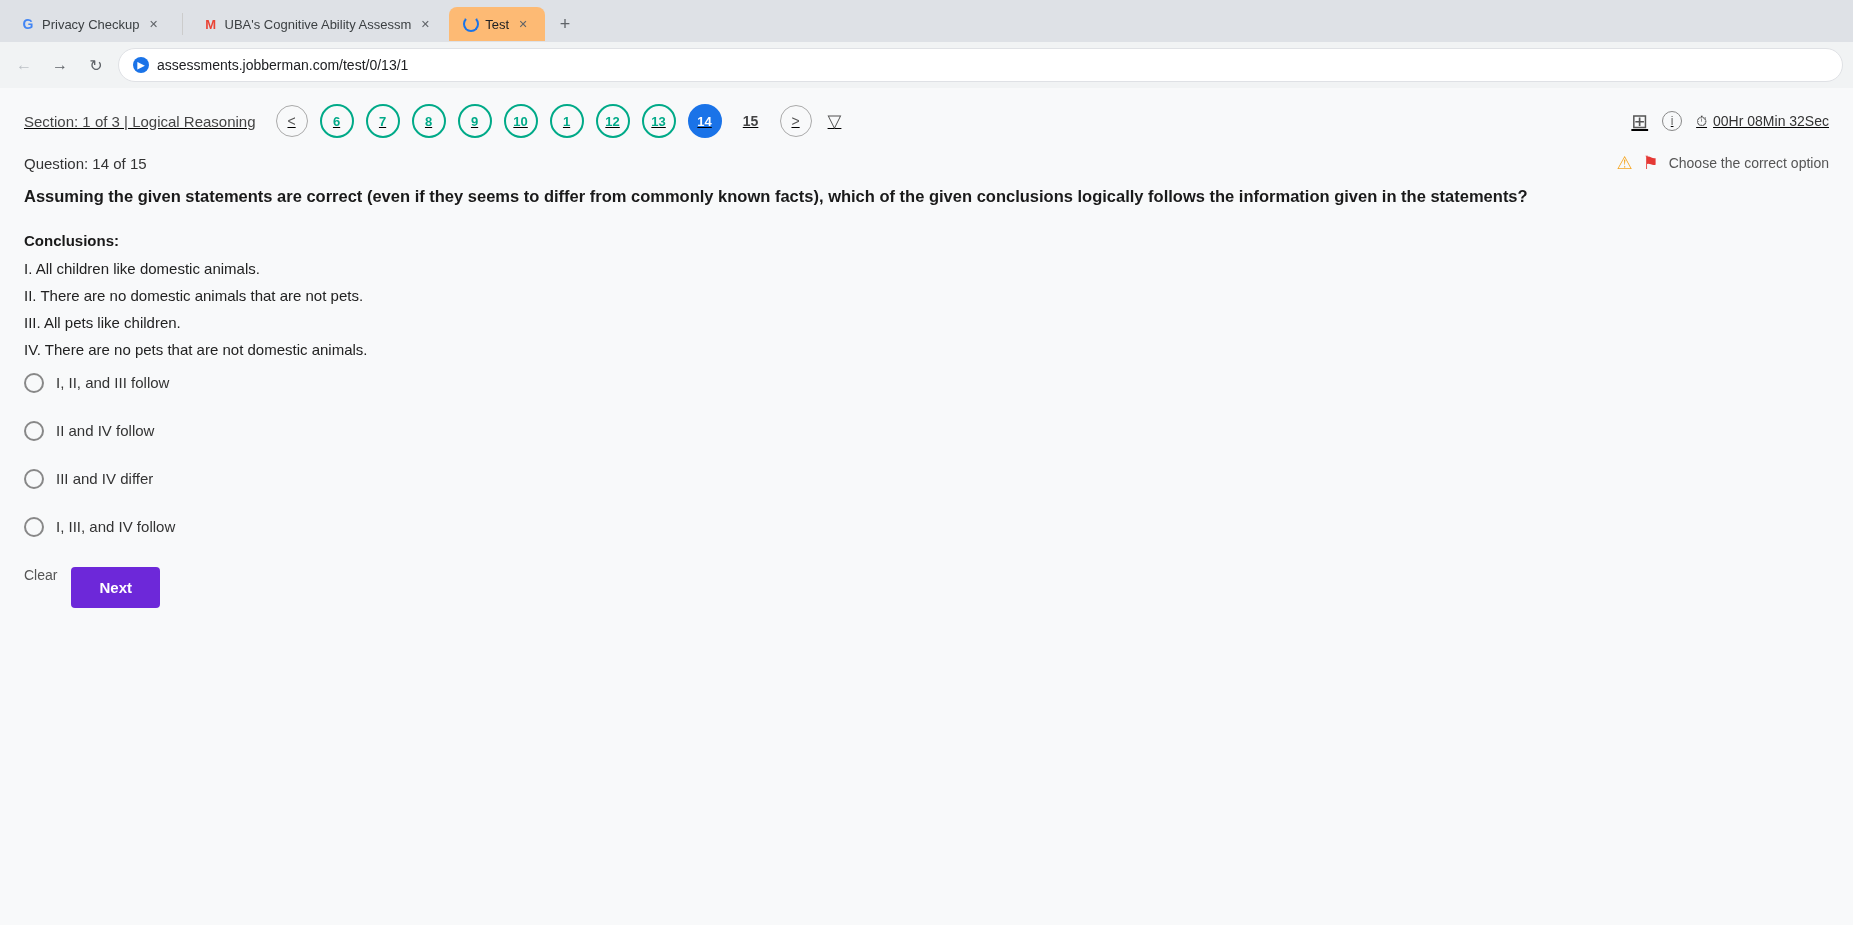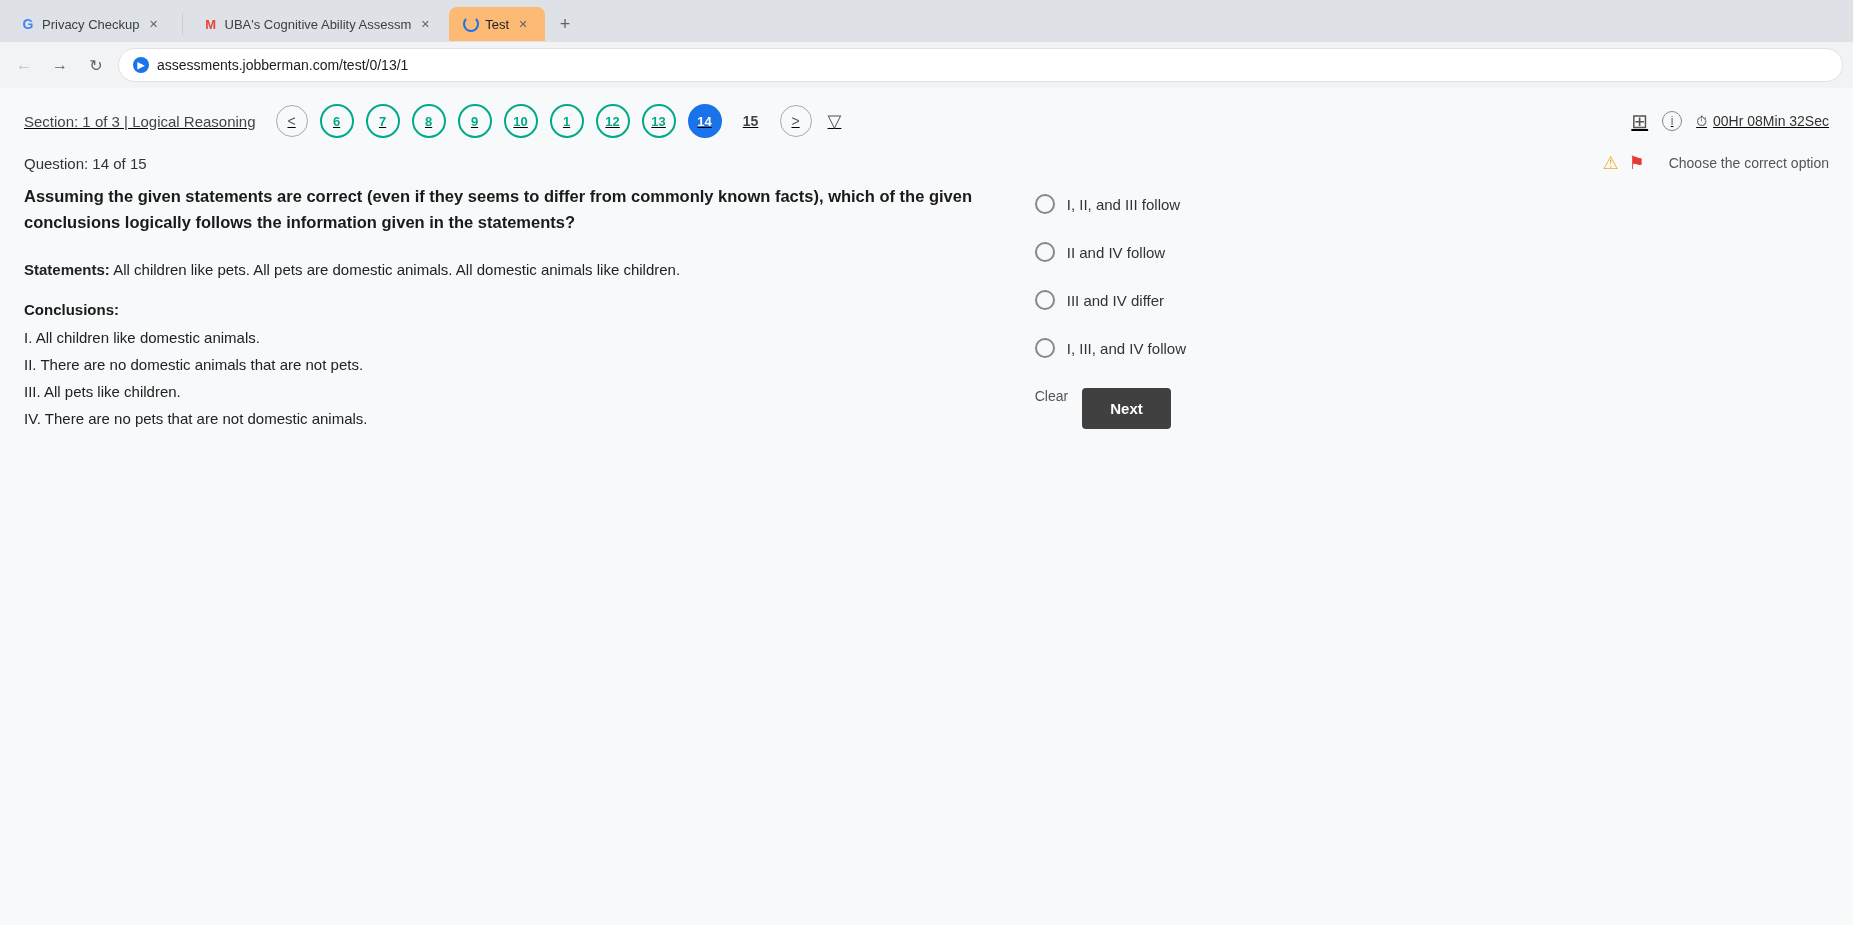--- a/index.html
+++ b/index.html
@@ -227,27 +227,27 @@
     .question-icons {
       margin-left: auto;
       display: flex;
       align-items: center;
       gap: 10px;
     }
 
     .choose-label {
       font-size: 14px;
       color: #555;
-      margin-left: 14px;
     }
 
     
     .content-area {
       display: flex;
       gap: 0;
+      flex-direction: column;
     }
 
     .question-section {
       flex: 1.1;
       padding-right: 40px;
     }
 
     .options-section {
       flex: 0.9;
       padding-top: 10px;
@@ -322,21 +322,21 @@
 
     .clear-btn {
       font-size: 14px;
       color: #555;
       cursor: pointer;
       background: none;
       border: none;
     }
 
     .next-btn {
-      background: #404040;
+      background: #6d28d9;
       color: white;
       border: none;
       padding: 12px 28px;
       border-radius: 4px;
       font-size: 15px;
       font-weight: 600;
       cursor: pointer;
     }
 
     
@@ -471,24 +471,20 @@
       <span class="flag-icon">⚑</span>
       <span class="choose-label">Choose the correct option</span>
     </div>
   </div>
 
   <div class="content-area">
 
     <div class="question-section">
       <p class="question-text">Assuming the given statements are correct (even if they seems to differ from commonly known facts), which of the given conclusions logically follows the information given in the statements?</p>
 
-      <div class="statements-text">
-        <span class="statements-label">Statements:</span>
-        <span>All children like pets. All pets are domestic animals. All domestic animals like children.</span>
-      </div>
 
       <div class="conclusions-section">
         <div class="conclusions-title">Conclusions:</div>
         <ul class="conclusions-list">
           <li>I. All children like domestic animals.</li>
           <li>II. There are no domestic animals that are not pets.</li>
           <li>III. All pets like children.</li>
           <li>IV. There are no pets that are not domestic animals.</li>
         </ul>
       </div>

